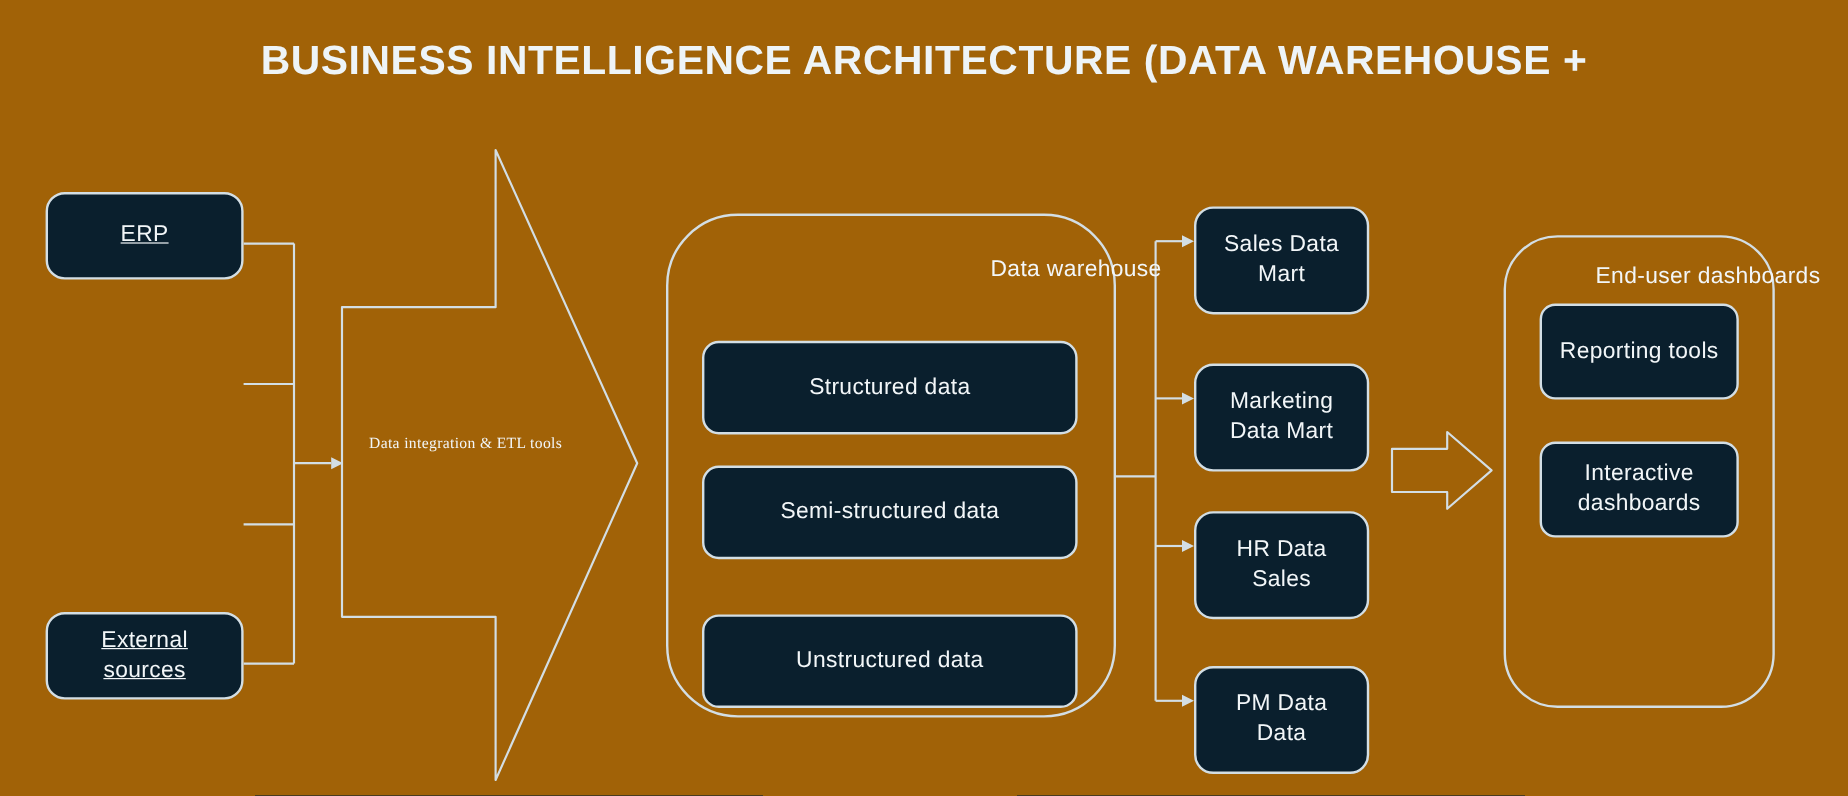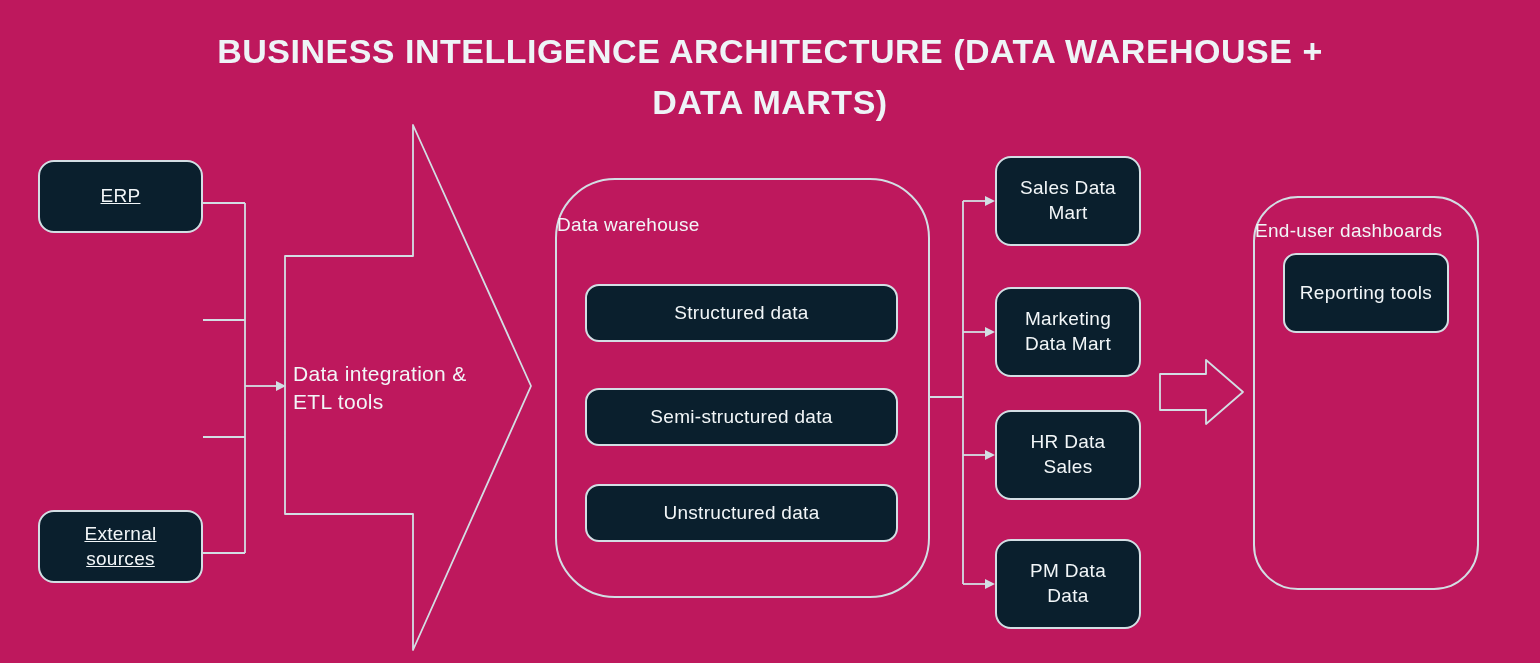--- a/index.html
+++ b/index.html
@@ -1,58 +1,57 @@
 <!DOCTYPE html>
 <html><head>
 <meta charset="utf-8">
 <style>
   html,body{margin:0;padding:0;background:#0d2332;}
   .canvas{
-    position:relative;width:1540px;height:663px;background:#be185d;
+    position:relative;width:1540px;height:663px;background:#a16207;
     font-family:"Liberation Sans","DejaVu Sans",sans-serif;color:#f2f6f8;overflow:hidden;
   }
   .title{
     position:absolute;top:26px;left:50%;transform:translateX(-50%);
     width:1250px;text-align:center;font-size:34px;font-weight:700;
     letter-spacing:.5px;line-height:1.5;color:#eef4f7;
   }
   .connectors{position:absolute;top:0;left:0;}
   .node{
     position:absolute;box-sizing:border-box;
     background:#0a1f2d;border:2px solid #d3dee4;border-radius:16px;
     display:flex;align-items:center;justify-content:center;
     text-align:center;font-size:19px;letter-spacing:.3px;line-height:1.3;
   }
   .src{left:38px;width:165px;height:73px;padding:0 20px;text-decoration:underline;}
   .etl-label{
     position:absolute;left:293px;top:360px;width:190px;
-    font-size:21px;letter-spacing:.3px;line-height:1.35;
+    text-align:center;font-size:13px;letter-spacing:.3px;line-height:1.35;font-family:Liberation Serif, serif;
   }
   .container-box{
     position:absolute;box-sizing:border-box;background:transparent;
     border:2px solid #d3dee4;
   }
   .warehouse{left:555px;top:178px;width:375px;height:420px;border-radius:60px;}
   .container-label{
-    position:absolute;top:34px;left:0;width:100%;text-align:left;
-    font-size:19px;letter-spacing:.3px;
+    position:absolute;top:34px;left:0;width:100%;text-align:right;
+    font-size:19px;letter-spacing:.3px;padding-left:40px;
   }
-  .wh-item{left:585px;width:313px;height:58px;border-radius:14px;}
-  .mart{left:995px;width:146px;height:90px;padding:0 10px;}
+  .wh-item{left:585px;width:313px;height:78px;border-radius:14px;}
+  .mart{left:995px;width:146px;height:90px;padding:0 10px;margin-top:16px;}
   .enduser{left:1253px;top:196px;width:226px;height:394px;border-radius:45px;}
   .eu-item{left:1283px;width:166px;height:80px;border-radius:13px;padding:12px 8px;}
 </style>
 </head>
 <body>
 
 <div class="canvas">
 
   <div class="title">
     <div>BUSINESS INTELLIGENCE ARCHITECTURE (DATA WAREHOUSE +</div>
-    <div>DATA MARTS)</div>
   </div>
 
   <svg class="connectors" width="1540" height="663" viewBox="0 0 1540 663">
     <g stroke="#d3dee4" stroke-width="1.8" fill="none" stroke-linejoin="round">
 
       <line x1="203" y1="203" x2="245" y2="203"></line>
       <line x1="203" y1="320" x2="245" y2="320"></line>
       <line x1="203" y1="437" x2="245" y2="437"></line>
       <line x1="203" y1="553" x2="245" y2="553"></line>
 
@@ -82,25 +81,26 @@
   <div class="node src" style="top:160px">ERP</div>
   <div class="node src" style="top:510px">External sources</div>
 
   <div class="etl-label">Data integration &amp; ETL tools</div>
 
   <div class="container-box warehouse">
     <div class="container-label">Data warehouse</div>
   </div>
   <div class="node wh-item" style="top:284px">Structured data</div>
   <div class="node wh-item" style="top:388px">Semi-structured data</div>
-  <div class="node wh-item" style="top:484px">Unstructured data</div>
+  <div class="node wh-item" style="top:512px">Unstructured data</div>
 
   <div class="node mart" style="top:156px">Sales Data Mart</div>
   <div class="node mart" style="top:287px">Marketing Data Mart</div>
   <div class="node mart" style="top:410px">HR Data Sales</div>
   <div class="node mart" style="top:539px">PM Data Data</div>
 
   <div class="container-box enduser">
     <div class="container-label" style="top:22px">End-user dashboards</div>
   </div>
   <div class="node eu-item" style="top:253px">Reporting tools</div>
+  <div class="node eu-item" style="top:368px">Interactive dashboards</div>
 
 </div>
 
 </body></html>

